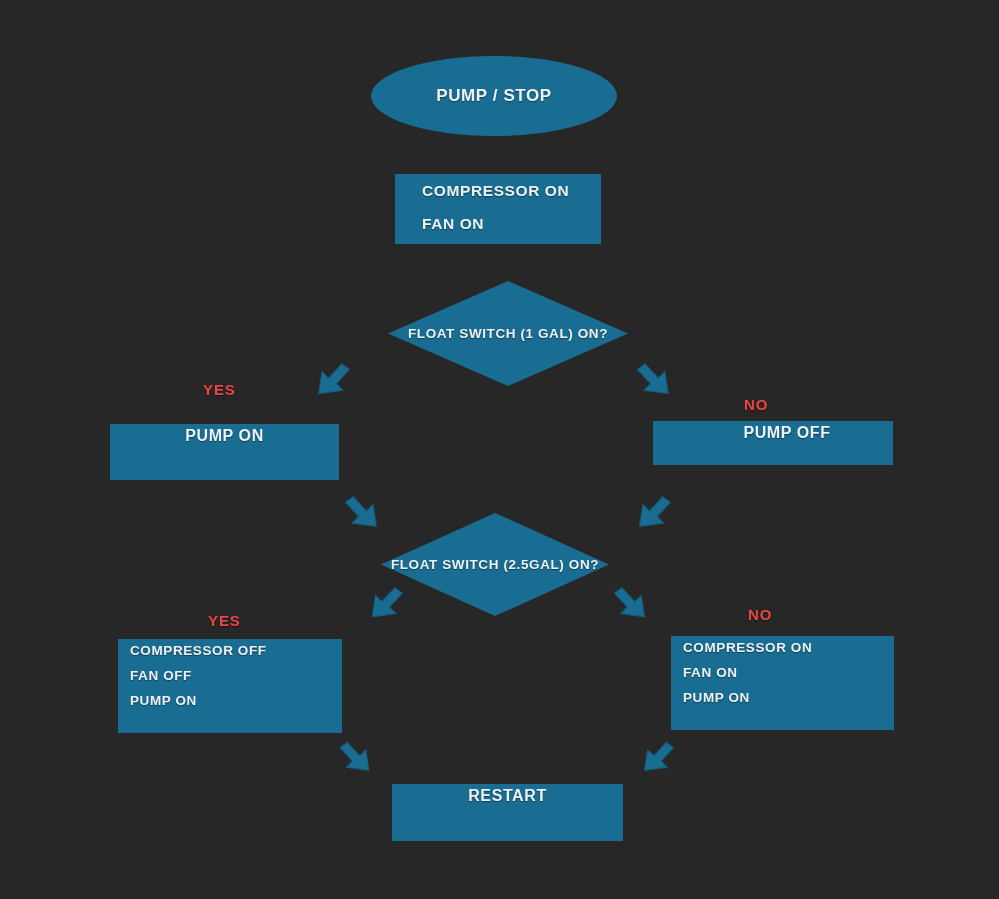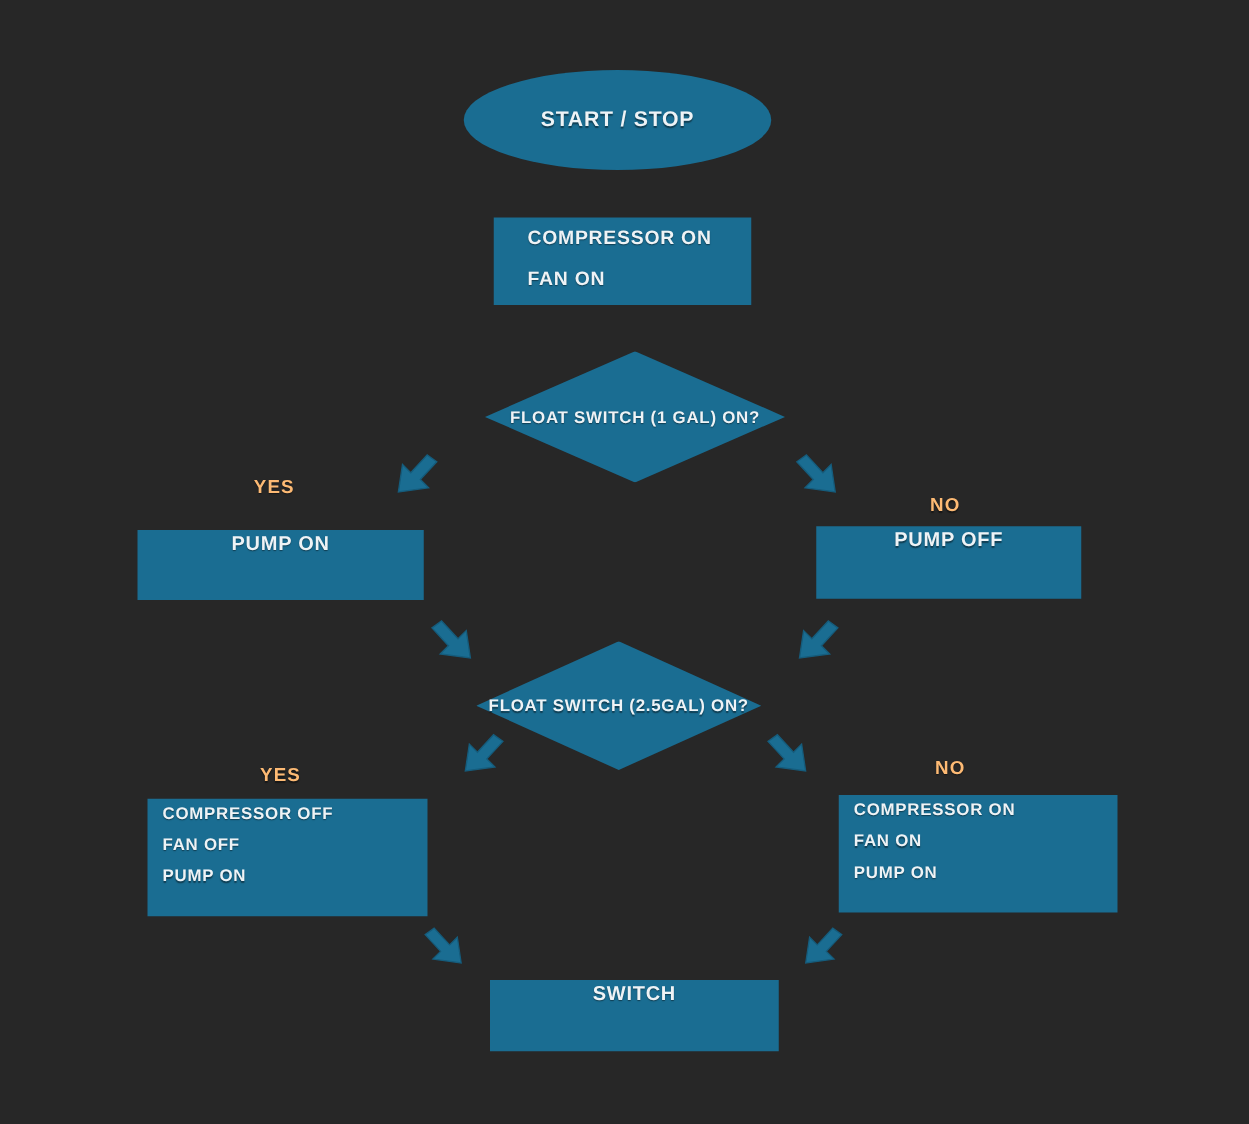--- a/index.html
+++ b/index.html
@@ -75,21 +75,21 @@
   }
   .decision .node-text {
     position: relative;
     z-index: 2;
     font-size: 13.5px;
   }
 
   
   .edge-label {
     position: absolute;
-    color: #fdba74;
+    color: #ef4444;
     font-size: 15px;
     font-weight: 700;
     letter-spacing: 0.9px;
     text-shadow: 0 1px 1px rgba(0,0,0,0.45);
     white-space: nowrap;
   }
 
   
   .arrow {
     position: absolute;
@@ -97,21 +97,21 @@
     height: 56px;
   }
   .arrow svg { width: 100%; height: 100%; display: block; }
 </style>
 </head>
 <body>
 
 <div id="canvas">
 
   <div class="terminal" style="left:371px; top:56px; width:246px; height:80px;">
-    <span class="node-text">START / STOP</span>
+    <span class="node-text">PUMP / STOP</span>
   </div>
 
   <div class="process multiline-center" style="left:395px; top:174px; width:206px; height:70px;">
     <span class="node-text">COMPRESSOR ON</span>
     <span class="node-text">FAN ON</span>
   </div>
 
   <div class="decision" style="left:388px; top:281px; width:240px; height:105px;">
     <div class="diamond-shape"></div>
     <span class="node-text">FLOAT SWITCH (1 GAL) ON?</span>
@@ -130,21 +130,21 @@
   </div>
 
   <div class="edge-label" style="left:203px; top:381px;">YES</div>
 
   <div class="edge-label" style="left:744px; top:396px;">NO</div>
 
   <div class="process center" style="left:110px; top:424px; width:229px; height:56px;">
     <span class="node-text">PUMP ON</span>
   </div>
 
-  <div class="process center" style="left:653px; top:421px; width:212px; height:58px;">
+  <div class="process center" style="left:653px; top:421px; width:212px; height:44px;padding-left:28px;">
     <span class="node-text">PUMP OFF</span>
   </div>
 
   <div class="arrow" style="left:339px; top:489px;">
     <svg viewBox="0 0 100 100" xmlns="http://www.w3.org/2000/svg">
       <polygon points="14,14 38,40 26,52 70,58 64,18 52,30 28,4" fill="#1a6d92" stroke="#155c7c" stroke-width="2" transform="translate(-2,10) scale(0.98)"></polygon>
     </svg>
   </div>
 
   <div class="arrow" style="left:622px; top:489px;">
@@ -192,16 +192,16 @@
     </svg>
   </div>
 
   <div class="arrow" style="left:628px; top:736px;">
     <svg viewBox="0 0 100 100" xmlns="http://www.w3.org/2000/svg">
       <polygon points="86,14 62,40 74,52 30,58 36,18 48,30 72,4" fill="#1a6d92" stroke="#155c7c" stroke-width="2" transform="translate(2,8) scale(0.92)"></polygon>
     </svg>
   </div>
 
   <div class="process center" style="left:392px; top:784px; width:231px; height:57px;">
-    <span class="node-text">SWITCH</span>
+    <span class="node-text">RESTART</span>
   </div>
 
 </div>
 
 </body></html>

